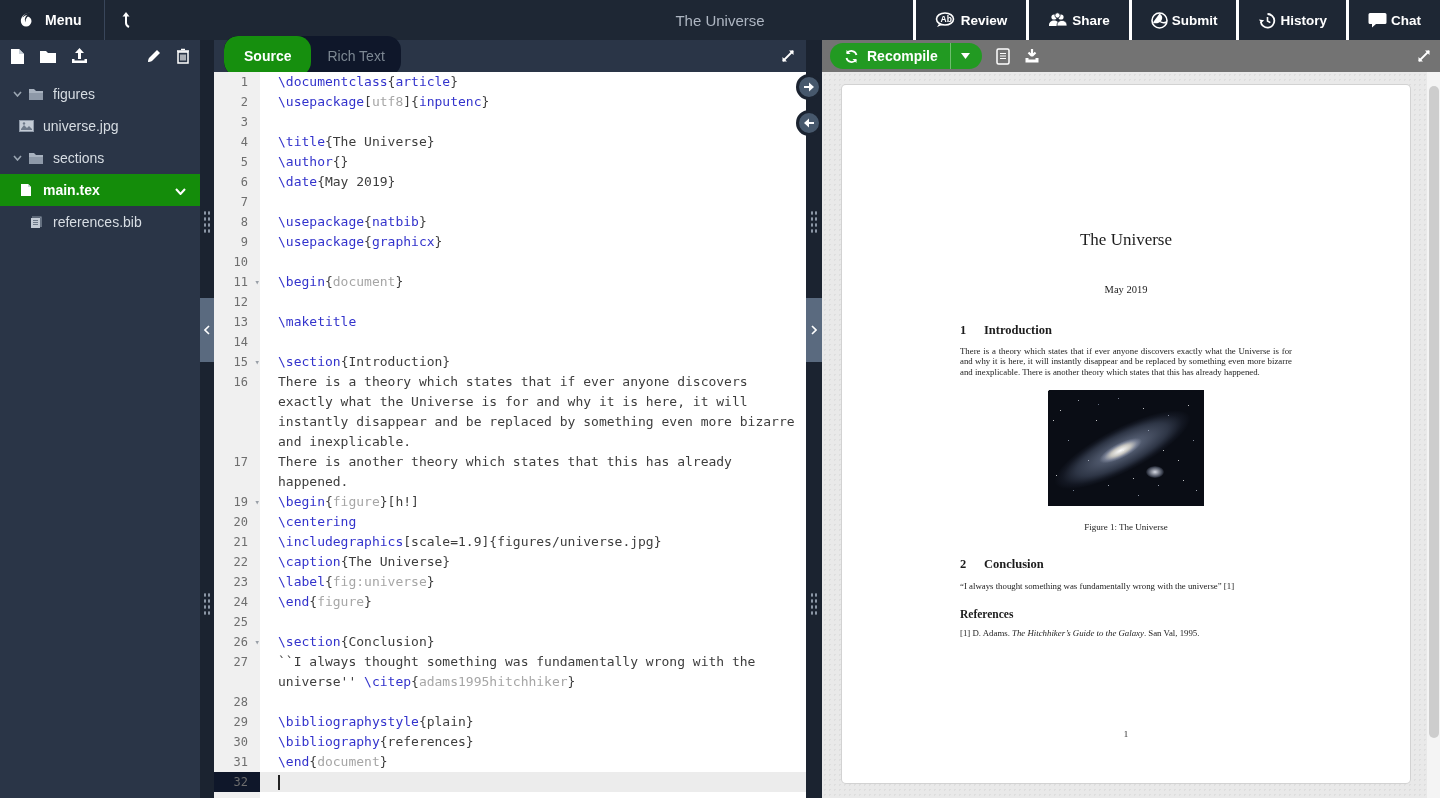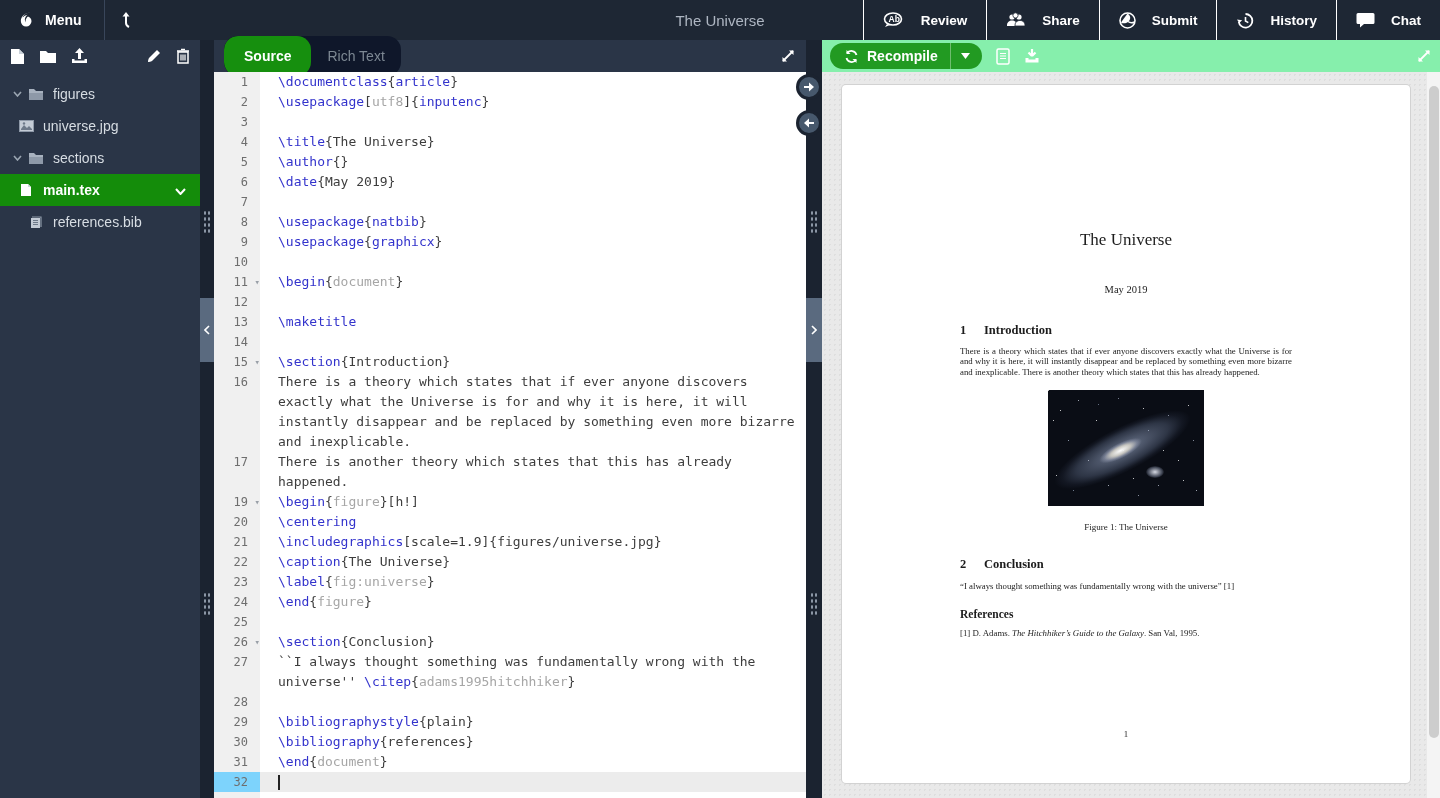--- a/index.html
+++ b/index.html
@@ -10,21 +10,21 @@
   .topbar { position:relative; height:40px; background:#1e2734; display:flex; align-items:stretch; color:#fff; }
   .tb-left { display:flex; align-items:center; }
   .menu-btn { display:flex; align-items:center; gap:9px; padding:0 22px 0 16px; cursor:pointer; }
   .menu-btn span { font-size:14px; font-weight:bold; color:#fff; }
   .tb-sep { width:1px; background:#39465a; height:100%; }
   .up-btn { display:flex; align-items:center; padding:0 16px; cursor:pointer; }
   .tb-title { position:absolute; left:0; right:0; top:0; height:40px; display:flex; align-items:center;
               justify-content:center; pointer-events:none; }
   .tb-title span { color:#aeb6c2; font-size:15px; }
   .tb-right { margin-left:auto; display:flex; align-items:stretch; }
-  .tb-action { display:flex; align-items:center; gap:16px; padding:0 19px; border-left:1px solid #ffffff;
+  .tb-action { display:flex; align-items:center; gap:4px; padding:0 19px; border-left:3px solid #ffffff;
                font-size:13.5px; font-weight:bold; color:#fff; cursor:pointer; }
   .tb-action svg { display:block; }
 
   
   .main { position:relative; display:flex; height:758px; }
 
   
   .sidebar { width:200px; background:#2a3547; display:flex; flex-direction:column; }
   .side-toolbar { height:32px; background:#2a3547; display:flex; align-items:center; padding:0 10px; gap:14px; }
   .side-toolbar .spacer { flex:1; }
@@ -65,27 +65,27 @@
                  font-size:13px; line-height:20px; }
   .gutter-strip { position:absolute; left:0; top:0; bottom:0; width:46px; background:#f0f0f0; }
   .crow { display:flex; position:relative; }
   .ln { flex:none; width:46px; background:#f0f0f0; color:#6e6e6e; text-align:right;
         padding-right:12px; position:relative; font-size:12px; }
   .ln .fold { position:absolute; right:0px; top:0; color:#9aa0a8; font-size:9px; font-weight:normal; }
   .cl { flex:none; width:546px; padding-left:18px; white-space:pre-wrap; overflow-wrap:break-word; color:#3d3d3d; }
   .tk-c { color:#3333cc; }
   .tk-p { color:#a6a6a6; }
   .tk-t { color:#3d3d3d; }
-  .crow.active .ln { background:#7dd3fc; }
+  .crow.active .ln { background:#0f172a; }
   .crow.active .cl { background:#ececec; }
   .cursor { display:inline-block; width:2px; height:15px; background:#222; vertical-align:middle; }
 
   
   .pdf-pane { width:618px; display:flex; flex-direction:column; }
-  .pdf-toolbar { height:32px; background:#86efac; display:flex; align-items:center; padding:0 8px; gap:14px; }
+  .pdf-toolbar { height:32px; background:#737373; display:flex; align-items:center; padding:0 8px; gap:14px; }
   .recompile { display:flex; align-items:stretch; background:#229a22; border-radius:15px; overflow:hidden; height:26px; cursor:pointer; }
   .recompile-main { display:flex; align-items:center; gap:8px; padding:0 12px 0 14px; color:#fff; font-weight:bold; font-size:14px; }
   .recompile-caret { display:flex; align-items:center; padding:0 12px 0 10px; border-left:1px solid rgba(255,255,255,.35); color:#fff; }
   .pdf-toolbar .spacer { flex:1; }
   .pdf-viewport { flex:1; position:relative; background:#e9e9e9;
                   background-image:radial-gradient(#dedede 1px, transparent 1px); background-size:5px 5px; overflow:hidden; }
   .pdf-scroll { position:absolute; right:0; top:0; bottom:0; width:13px; background:#f4f4f4; }
   .pdf-thumb { position:absolute; right:1.5px; top:14px; width:10px; height:652px; background:#cdcdcd; border-radius:6px; cursor:pointer; }
   .page { position:absolute; left:20px; top:13px; width:568px; height:698px; background:#fff; border-radius:4px;
           box-shadow:0 0 0 1px #d2d2d2; }

